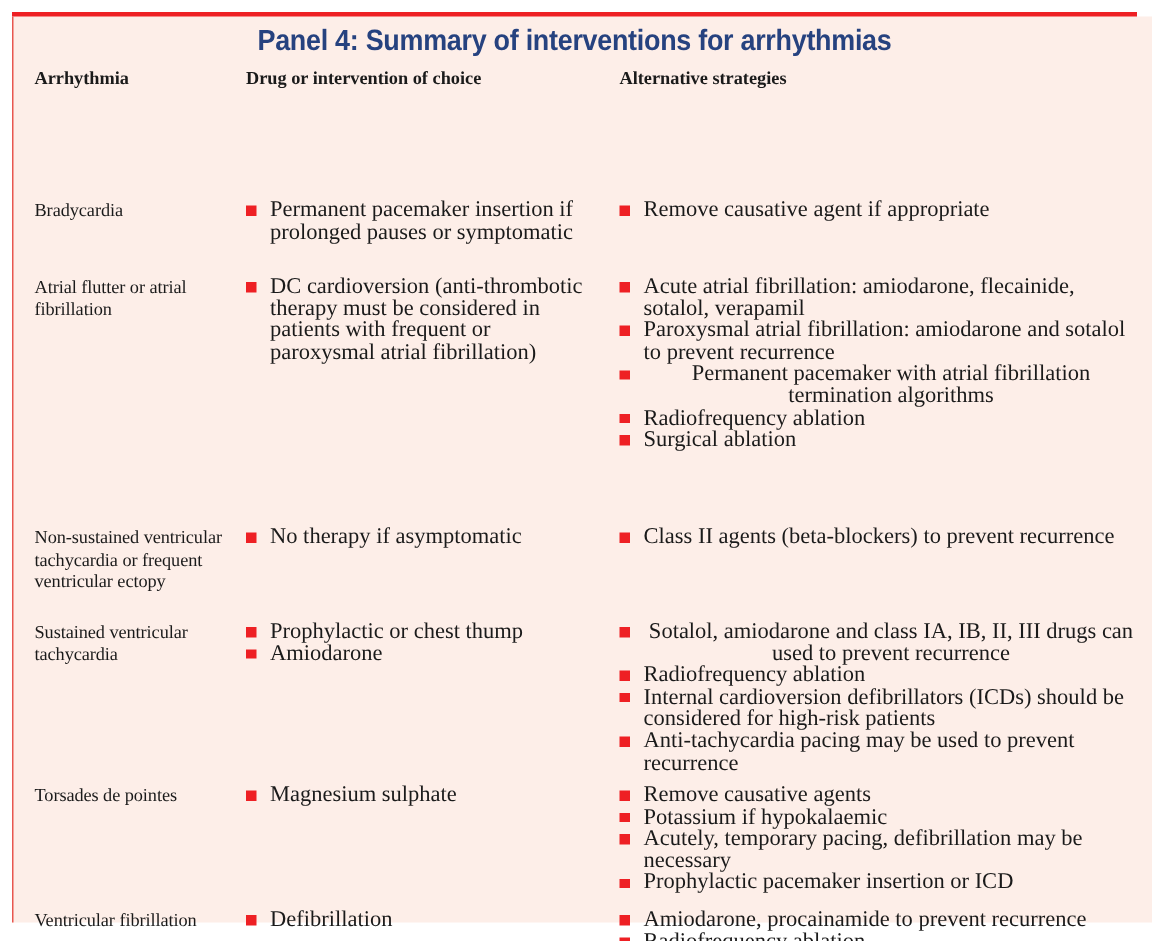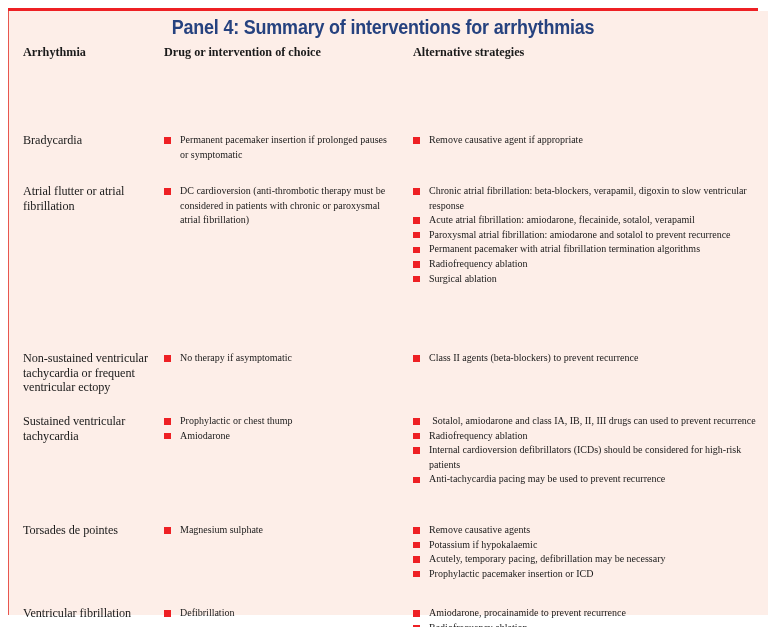--- a/index.html
+++ b/index.html
@@ -111,21 +111,21 @@
   }
 
   ul.items {
     list-style: none;
     margin: 0;
     padding: 0;
   }
   ul.items li {
     position: relative;
     padding-left: 16px;
-    font-size: 10px;
+    font-size: 15px;
     line-height: 14.6px;
     color: #1a1a1a;
     margin-bottom: 0px;
   }
   ul.items li .bullet {
     position: absolute;
     left: 0px;
     top: 4.2px;
     width: 6.5px;
     height: 6.5px;
@@ -184,39 +184,35 @@
             </div>
           </div>
           <div class="row row-body" style="position: absolute; left: 0px; top: 108px;">
             <div class="col-1">
               <div class="arr-name">Atrial flutter or atrial fibrillation</div>
             </div>
             <div class="col-2">
               <ul class="items">
                 <li style="width: 215px;">
                   <span class="bullet"></span>
-                  <span class="item-text">DC cardioversion (anti-thrombotic therapy must be considered in patients with chronic or paroxysmal atrial fibrillation)</span>
-                </li>
-              </ul>
-            </div>
-            <div class="col-3">
-              <ul class="items">
-                <li style="width: 330px;">
-                  <span class="bullet"></span>
-                  <span class="item-text">Chronic atrial fibrillation: beta-blockers, verapamil, digoxin to slow ventricular response</span>
-                </li>
+                  <span class="item-text">DC cardioversion (anti-thrombotic therapy must be considered in patients with frequent or paroxysmal atrial fibrillation)</span>
+                </li>
+              </ul>
+            </div>
+            <div class="col-3">
+              <ul class="items">
                 <li style="width: 330px;">
                   <span class="bullet"></span>
                   <span class="item-text">Acute atrial fibrillation: amiodarone, flecainide, sotalol, verapamil</span>
                 </li>
                 <li style="width: 330px;">
                   <span class="bullet"></span>
                   <span class="item-text">Paroxysmal atrial fibrillation: amiodarone and sotalol to prevent recurrence</span>
                 </li>
-                <li style="width: 330px;">
+                <li style="width: 330px; text-align: center;">
                   <span class="bullet"></span>
                   <span class="item-text">Permanent pacemaker with atrial fibrillation termination algorithms</span>
                 </li>
                 <li style="width: 330px;">
                   <span class="bullet"></span>
                   <span class="item-text">Radiofrequency ablation</span>
                 </li>
                 <li style="width: 330px;">
                   <span class="bullet"></span>
                   <span class="item-text">Surgical ablation</span>

